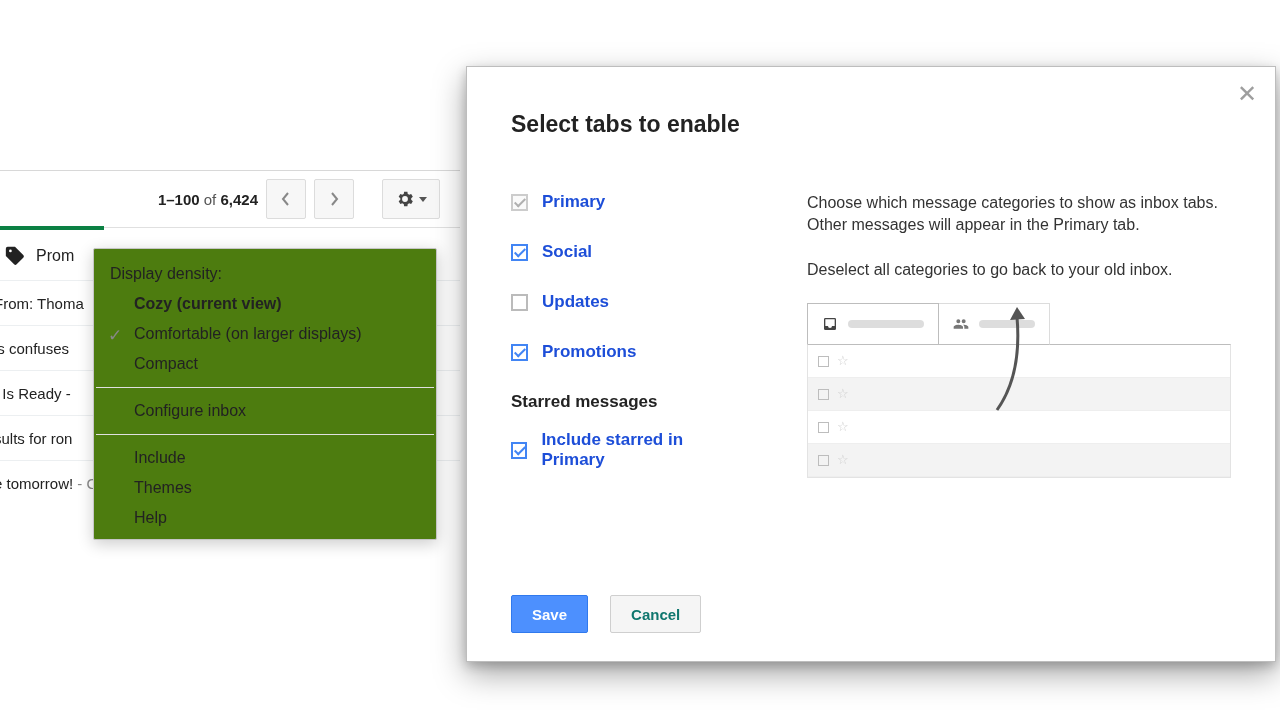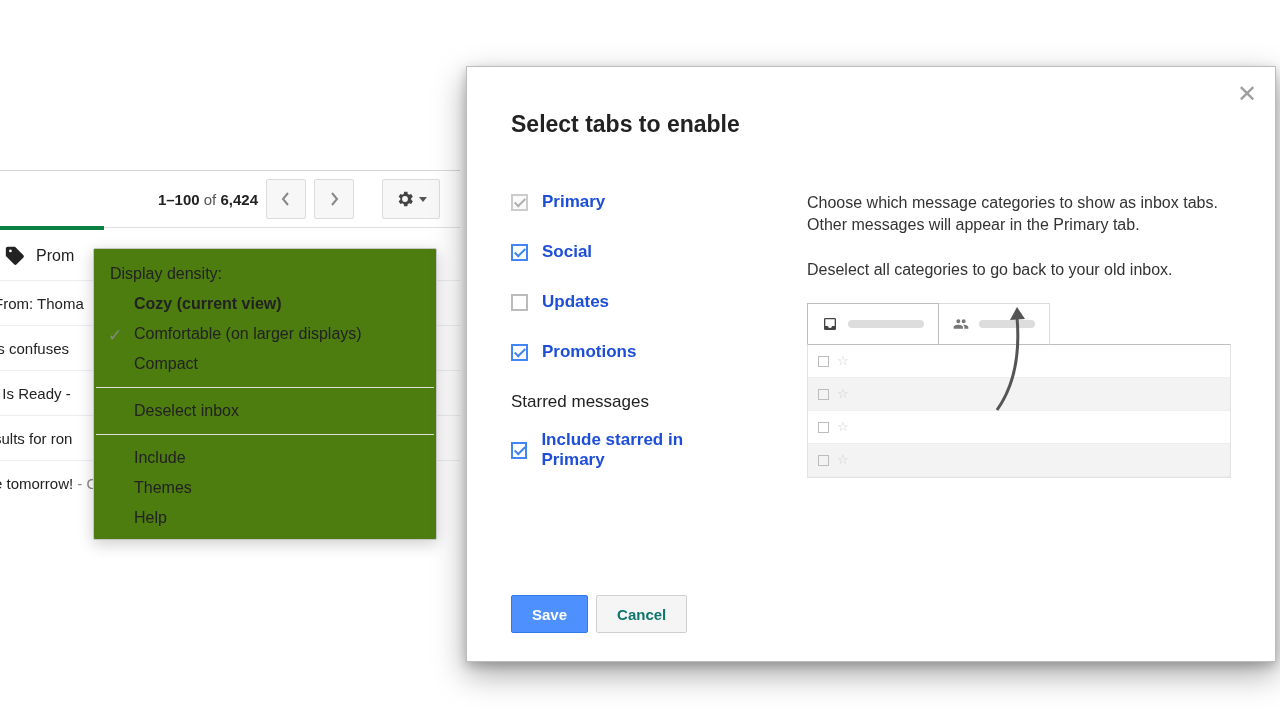--- a/index.html
+++ b/index.html
@@ -188,21 +188,21 @@
     content: "";
     position: absolute;
     left: 4px; top: 0px;
     width: 4px; height: 9px;
     border-right: 2px solid #b0b0b0;
     border-bottom: 2px solid #b0b0b0;
     transform: rotate(45deg);
   }
   .starred-h {
     margin-top: 6px;
-    font-weight: 400;
+    font-weight: 700;
     font-size: 17px;
     margin-bottom: 18px;
   }
   .info-col {
     flex: 1;
     font-size: 16px;
     color: #333;
     line-height: 1.4;
   }
   .info-col p { margin: 0 0 22px; }
@@ -259,21 +259,21 @@
     left: 170px;
     top: 2px;
     pointer-events: none;
   }
 
   .dlg-footer {
     position: absolute;
     left: 44px;
     bottom: 28px;
     display: flex;
-    gap: 8px;
+    gap: 22px;
   }
   .btn {
     height: 36px;
     padding: 0 20px;
     font-size: 15px;
     font-weight: 700;
     border-radius: 2px;
     display: flex; align-items: center; justify-content: center;
     cursor: pointer;
   }
@@ -351,21 +351,21 @@
 
 <div class="gear-menu">
   <div class="hdr">Display density:</div>
   <div id="gm-density">
       <div class="item bold">Cozy (current view)</div>
       <div class="item checked">Comfortable (on larger displays)</div>
       <div class="item">Compact</div>
     </div>
   <div class="sep"></div>
   <div id="gm-s2">
-      <div class="item">Deselect inbox</div>
+      <div class="item">Configure inbox</div>
     </div>
   <div class="sep"></div>
   <div id="gm-s3">
       <div class="item">Include</div>
       <div class="item">Themes</div>
       <div class="item">Help</div>
     </div>
 </div>
 
 <div class="dialog">

